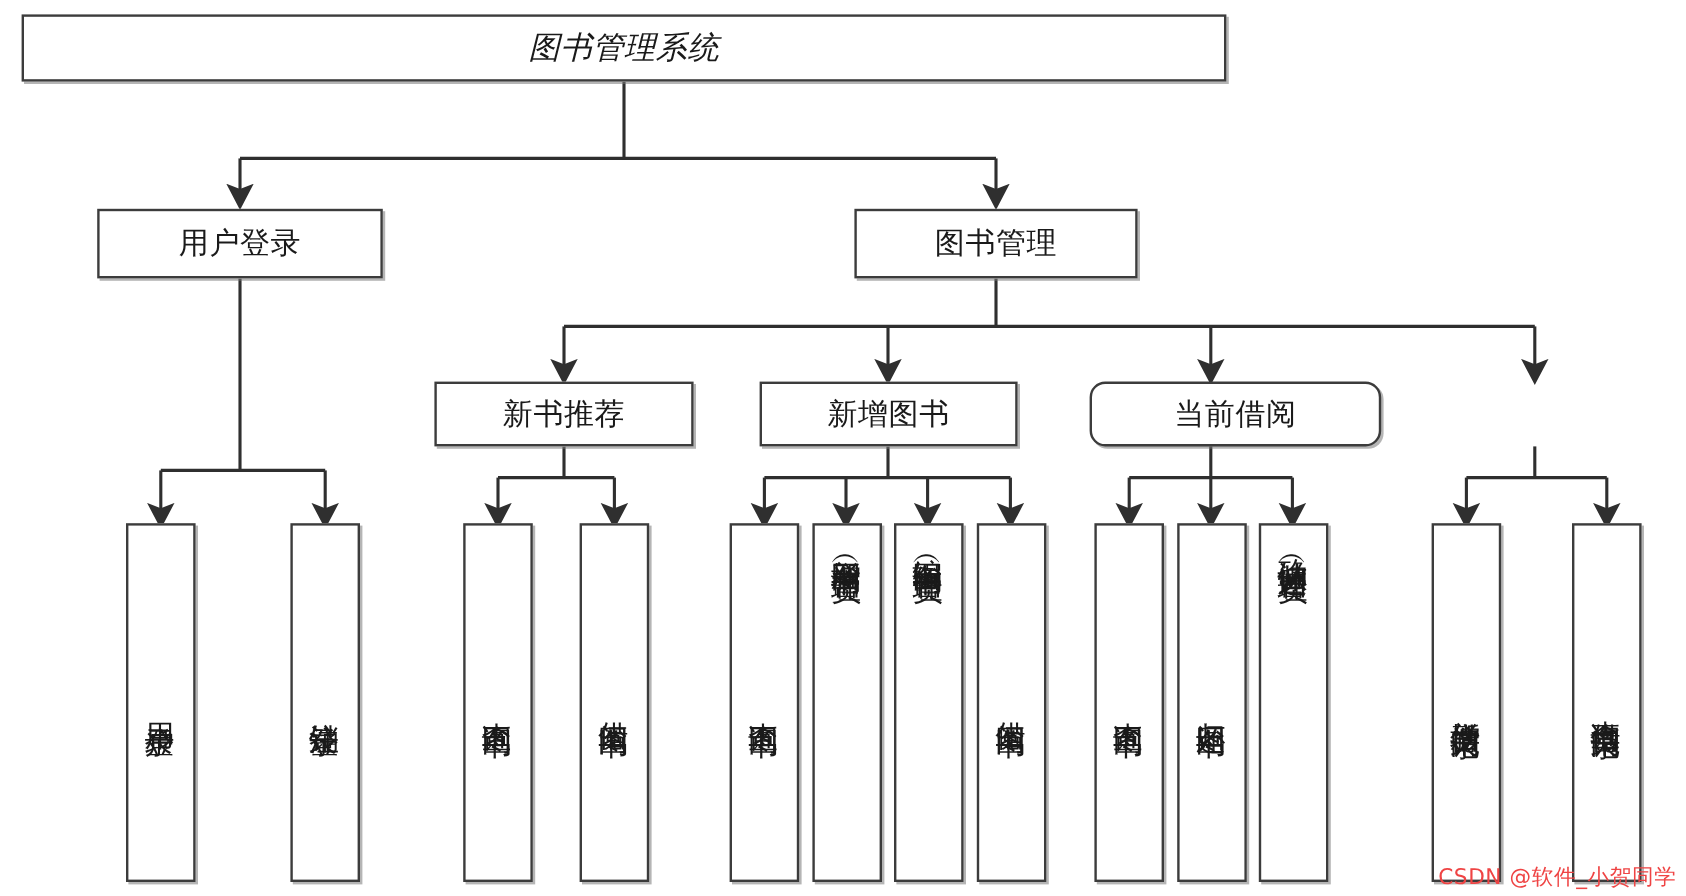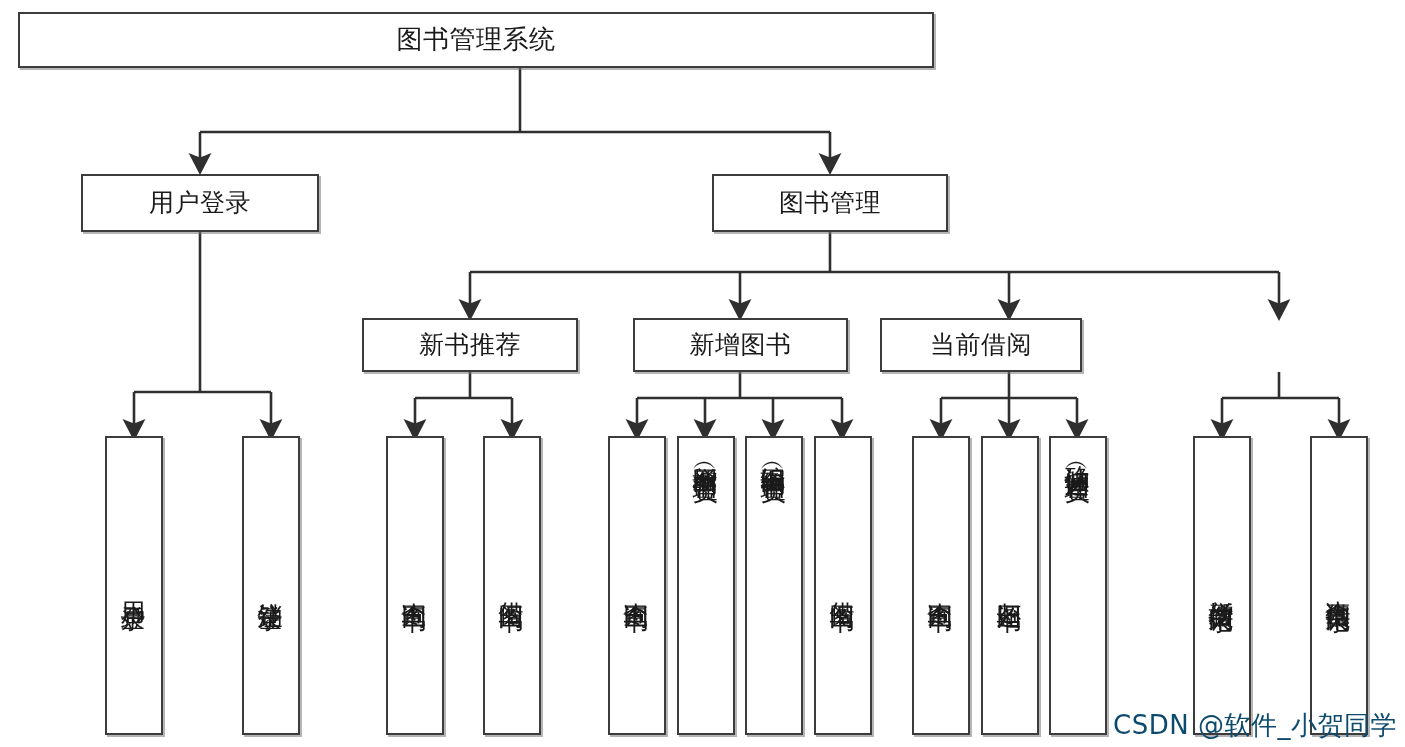--- a/index.html
+++ b/index.html
@@ -69,22 +69,22 @@
   
   .node.vert.mid {
     align-items: center;
     padding-top: 0;
   }
   
   #watermark {
     position: absolute;
     right: 8px;
     bottom: 4px;
-    font-size: 26px;
-    color: #0c4a6e;
+    font-size: 18px;
+    color: #ef4444;
     letter-spacing: 0.5px;
     white-space: nowrap;
     user-select: none;
   }
 </style>
 </head>
 <body>
 
 <div id="canvas">
 
@@ -132,41 +132,41 @@
       <path d="M1009,398 L1009,430" marker-end="url(#arrow)"></path>
       <path d="M1077,398 L1077,430" marker-end="url(#arrow)"></path>
 
       <path d="M1279,372 L1279,398"></path>
       <path d="M1222,398 L1339,398"></path>
       <path d="M1222,398 L1222,430" marker-end="url(#arrow)"></path>
       <path d="M1339,398 L1339,430" marker-end="url(#arrow)"></path>
     </g>
   </svg>
 
-  <div class="node horiz root" style="left:18px; top:12px; width:916px; height:56px;">
+  <div class="node horiz root" style="left:18px; top:12px; width:1004px; height:56px;font-style:italic;">
     <span class="label">图书管理系统</span>
   </div>
 
   <div class="node horiz" style="left:81px; top:174px; width:238px; height:58px;">
     <span class="label">用户登录</span>
   </div>
 
   <div class="node horiz" style="left:712px; top:174px; width:236px; height:58px;">
     <span class="label">图书管理</span>
   </div>
 
   <div class="node horiz" style="left:362px; top:318px; width:216px; height:54px;">
     <span class="label">新书推荐</span>
   </div>
 
   <div class="node horiz" style="left:633px; top:318px; width:215px; height:54px;">
     <span class="label">新增图书</span>
   </div>
 
-  <div class="node horiz" style="left:880px; top:318px; width:202px; height:54px;">
+  <div class="node horiz" style="left:908px; top:318px; width:243px; height:54px;border-radius:13px;">
     <span class="label">当前借阅</span>
   </div>
 
 
   <div class="node vert mid" style="left:105px; top:436px; width:58px; height:299px;">
     <span class="label">用户登录</span>
   </div>
   <div class="node vert mid" style="left:242px; top:436px; width:58px; height:299px;">
     <span class="label">注销登录</span>
   </div>

